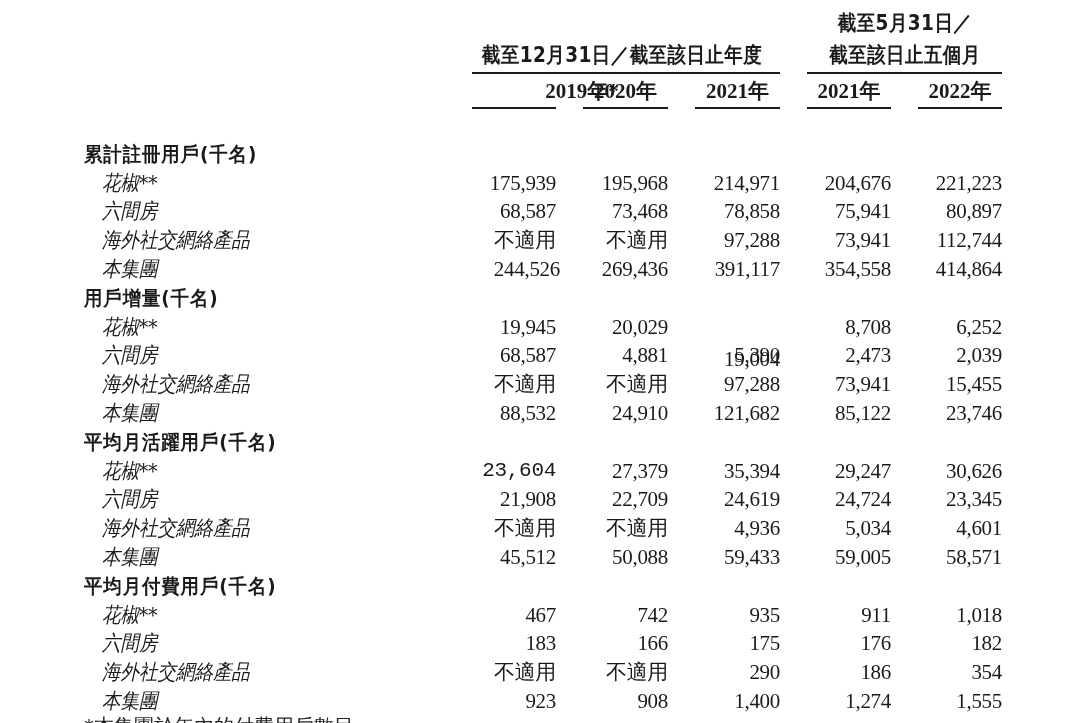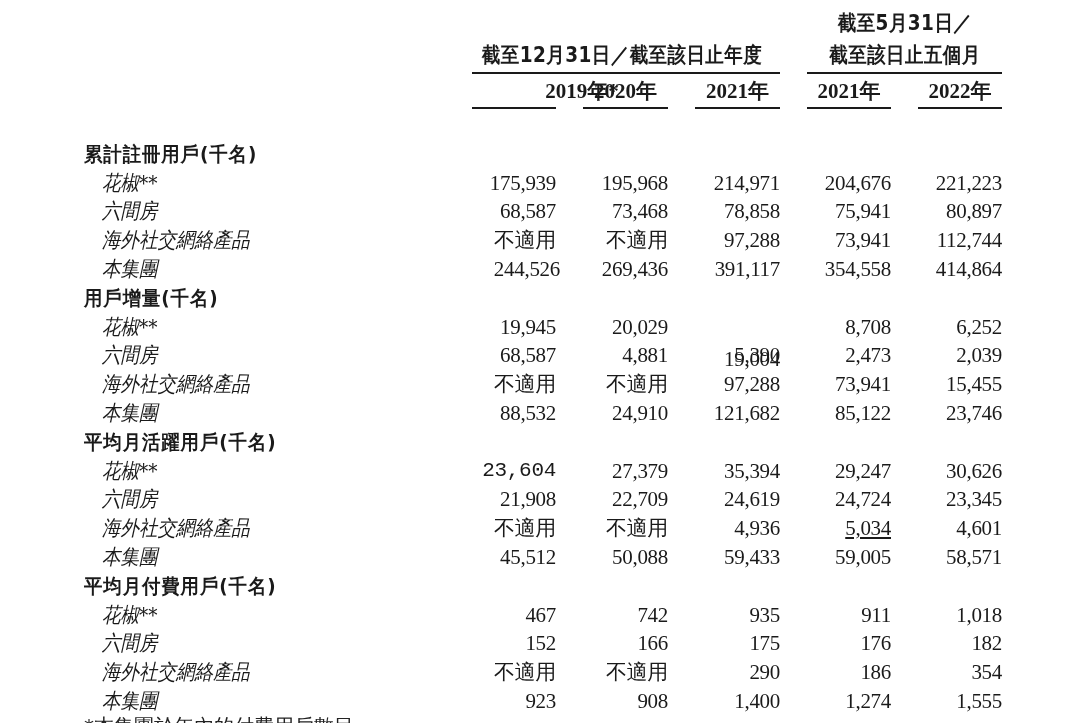--- a/index.html
+++ b/index.html
@@ -122,21 +122,21 @@
       <span class="cell" style="left: 558px;">22,709</span>
       <span class="cell" style="left: 670px;">24,619</span>
       <span class="cell" style="left: 781px;">24,724</span>
       <span class="cell" style="left: 892px;">23,345</span>
     </div>
     <div class="row" style="top: 514px;">
       <span class="label">海外社交網絡產品</span>
       <span class="cell" style="left: 446px;">不適用</span>
       <span class="cell" style="left: 558px;">不適用</span>
       <span class="cell" style="left: 670px;">4,936</span>
-      <span class="cell" style="left: 781px; text-decoration: underline;">5,034</span>
+      <span class="cell" style="left: 781px;">5,034</span>
       <span class="cell" style="left: 892px;">4,601</span>
     </div>
     <div class="row" style="top: 543px;">
       <span class="label">本集團</span>
       <span class="cell" style="left: 446px;">45,512</span>
       <span class="cell" style="left: 558px;">50,088</span>
       <span class="cell" style="left: 670px;">59,433</span>
       <span class="cell" style="left: 781px;">59,005</span>
       <span class="cell" style="left: 892px;">58,571</span>
     </div>
@@ -144,21 +144,21 @@
     <div class="row" style="top: 601px;">
       <span class="label">花椒**</span>
       <span class="cell" style="left: 446px;">467</span>
       <span class="cell" style="left: 558px;">742</span>
       <span class="cell" style="left: 670px;">935</span>
       <span class="cell" style="left: 781px;">911</span>
       <span class="cell" style="left: 892px;">1,018</span>
     </div>
     <div class="row" style="top: 629px;">
       <span class="label">六間房</span>
-      <span class="cell" style="left: 446px;">152</span>
+      <span class="cell" style="left: 446px;">183</span>
       <span class="cell" style="left: 558px;">166</span>
       <span class="cell" style="left: 670px;">175</span>
       <span class="cell" style="left: 781px;">176</span>
       <span class="cell" style="left: 892px;">182</span>
     </div>
     <div class="row" style="top: 658px;">
       <span class="label">海外社交網絡產品</span>
       <span class="cell" style="left: 446px;">不適用</span>
       <span class="cell" style="left: 558px;">不適用</span>
       <span class="cell" style="left: 670px;">290</span>

